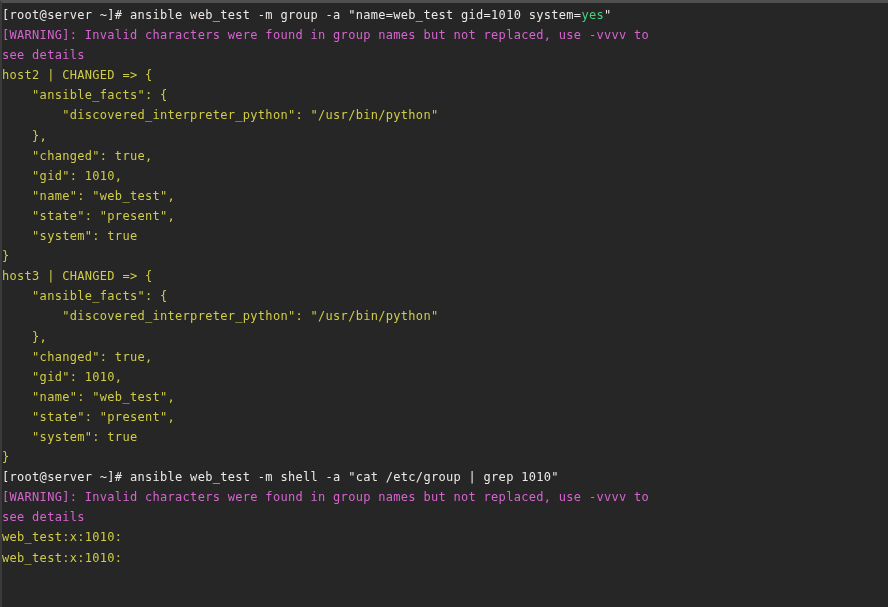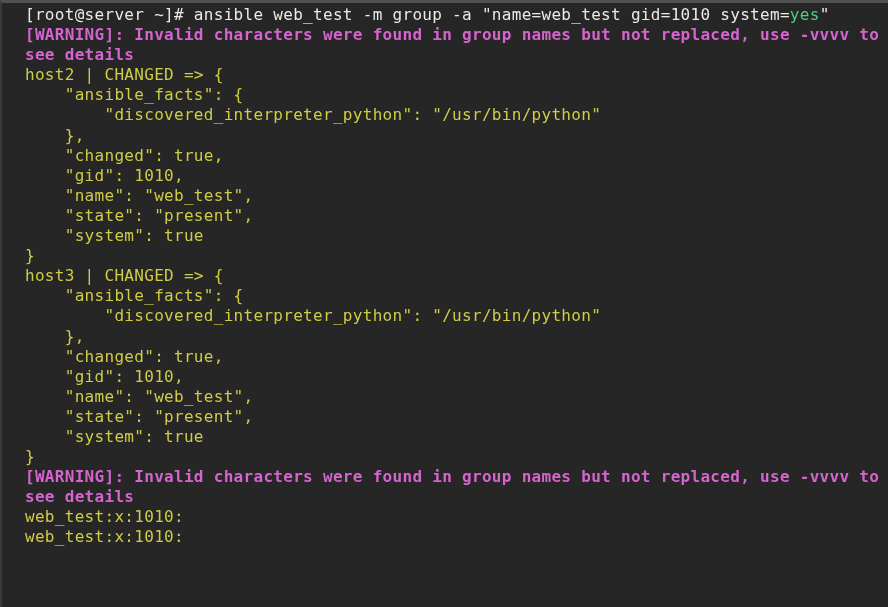--- a/index.html
+++ b/index.html
@@ -10,33 +10,33 @@
   .terminal {
     position: relative;
     width: 888px;
     height: 607px;
     box-sizing: border-box;
     background: var(--bg, #262626);
     border-top: 3px solid var(--border-top, #505050);
     border-left: 2px solid var(--border-left, #3a3a3a);
     overflow: hidden;
     font-family: "DejaVu Sans Mono", "Liberation Mono", monospace;
-    font-size: 16px;
+    font-size: 12px;
     line-height: 20.1px;
     letter-spacing: 0.3px;
-    padding: 2px 0 0 23px;
+    padding: 2px 0 0 0;
     cursor: text;
   }
   .term-line {
     white-space: pre;
     height: 20.1px;
   }
   .c-fg      { color: var(--fg, #eceae6); }
   .c-yellow  { color: var(--yellow, #d0cc45); }
-  .c-magenta { color: var(--magenta, #d564cf); font-weight: bold; }
+  .c-magenta { color: var(--magenta, #d564cf); }
   .c-green   { color: var(--green, #47d37f); }
 </style>
 </head>
 <body>
 
 <div class="terminal" style="--bg: #262626; --fg: #eceae6; --yellow: #d0cc45; --magenta: #d564cf; --green: #47d37f; --border-top: #505050; --border-left: #3a3a3a;">
   <div id="terminal-output">
       <div class="term-line"><span class="c-fg">[root@server ~]# ansible web_test -m group -a "name=web_test gid=1010 system=</span><span class="c-green">yes</span><span class="c-fg">"</span></div>
       <div class="term-line"><span class="c-magenta">[WARNING]: Invalid characters were found in group names but not replaced, use -vvvv to</span></div>
       <div class="term-line"><span class="c-magenta">see details</span></div>
@@ -53,18 +53,19 @@
       <div class="term-line"><span class="c-yellow">host3 | CHANGED =&gt; {</span></div>
       <div class="term-line"><span class="c-yellow">    "ansible_facts": {</span></div>
       <div class="term-line"><span class="c-yellow">        "discovered_interpreter_python": "/usr/bin/python"</span></div>
       <div class="term-line"><span class="c-yellow">    },</span></div>
       <div class="term-line"><span class="c-yellow">    "changed": true,</span></div>
       <div class="term-line"><span class="c-yellow">    "gid": 1010,</span></div>
       <div class="term-line"><span class="c-yellow">    "name": "web_test",</span></div>
       <div class="term-line"><span class="c-yellow">    "state": "present",</span></div>
       <div class="term-line"><span class="c-yellow">    "system": true</span></div>
       <div class="term-line"><span class="c-yellow">}</span></div>
+      <div class="term-line"><span class="c-fg">[root@server ~]# ansible web_test -m shell -a "cat /etc/group | grep 1010"</span></div>
       <div class="term-line"><span class="c-magenta">[WARNING]: Invalid characters were found in group names but not replaced, use -vvvv to</span></div>
       <div class="term-line"><span class="c-magenta">see details</span></div>
       <div class="term-line"><span class="c-yellow">web_test:x:1010:</span></div>
       <div class="term-line"><span class="c-yellow">web_test:x:1010:</span></div>
     </div>
 </div>
 
 </body></html>

